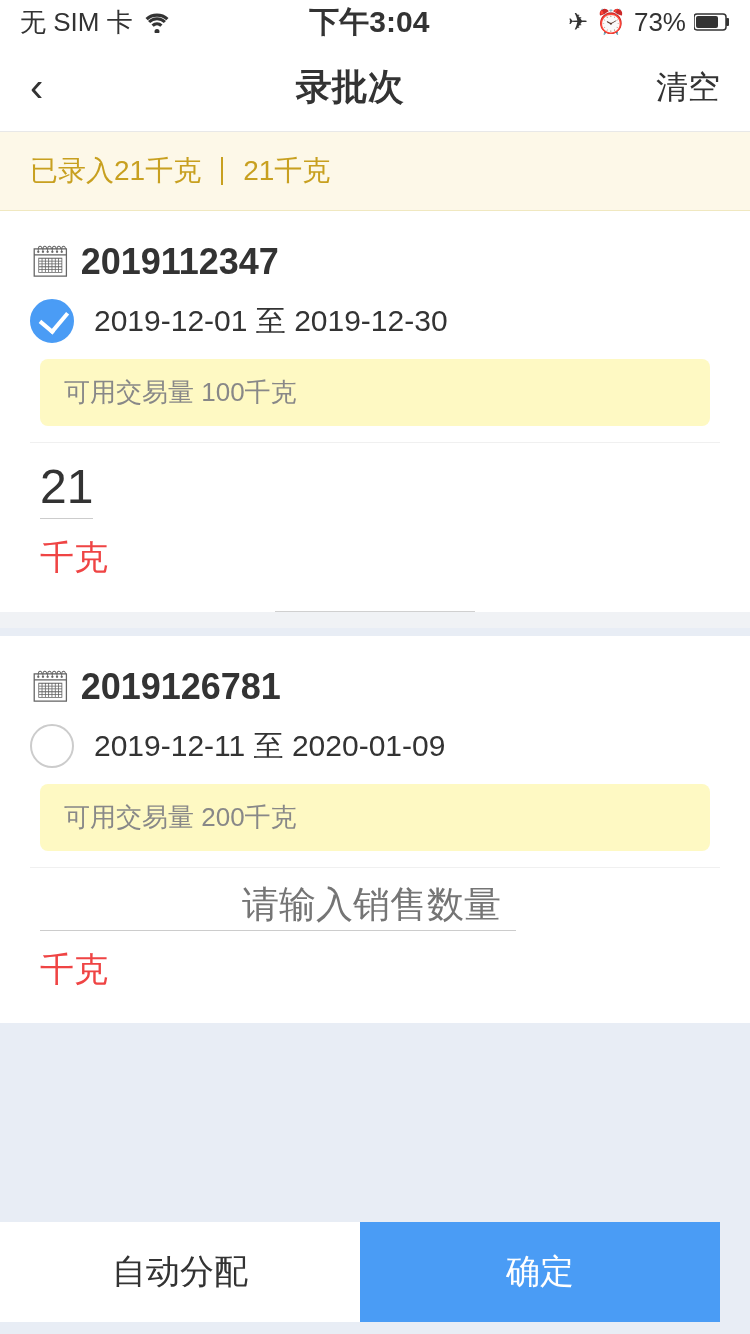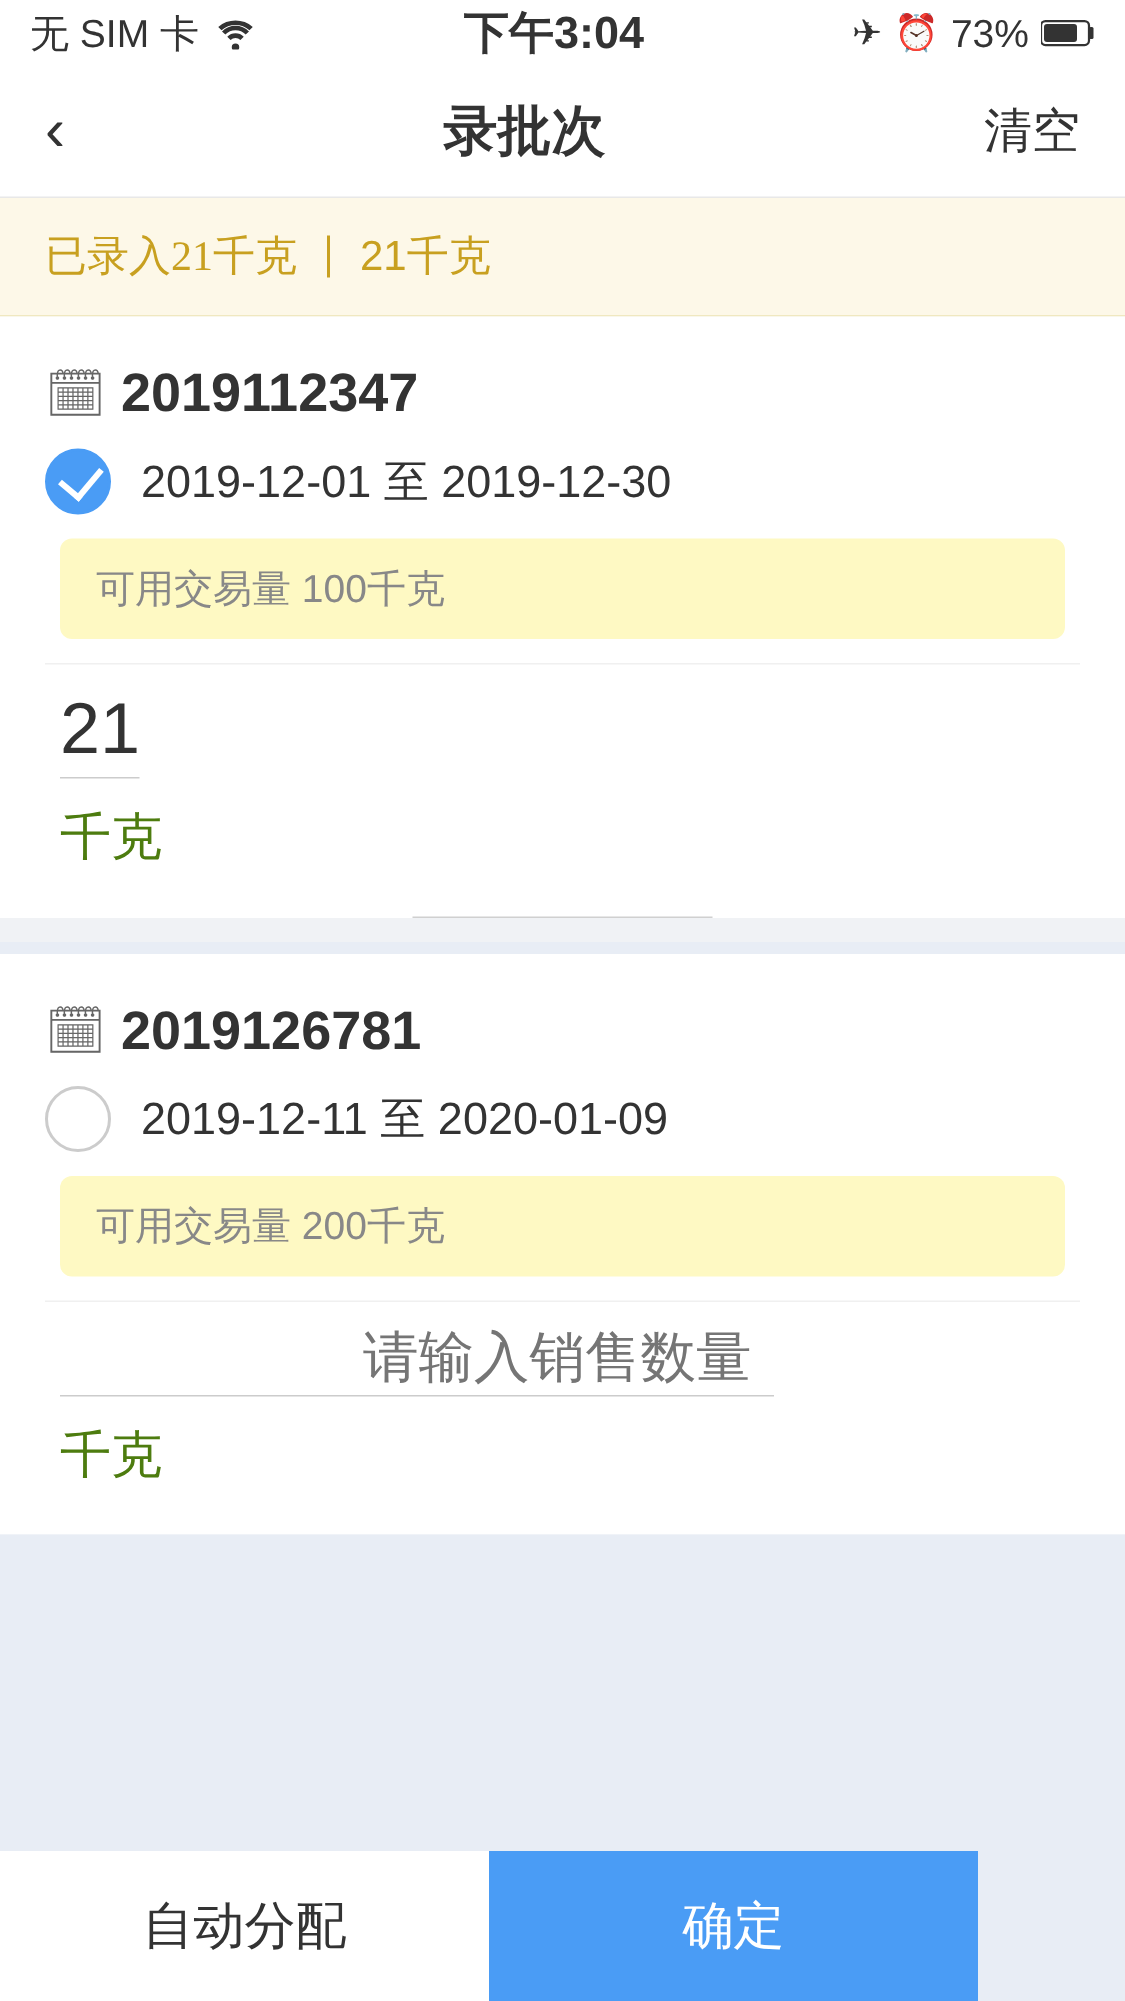--- a/index.html
+++ b/index.html
@@ -75,21 +75,20 @@
       background: #fdf8e8;
       padding: 20px 30px;
       display: flex;
       align-items: center;
       gap: 20px;
       border-bottom: 1px solid #f0e8c0;
     }
     .info-label {
       font-size: 28px;
       color: #c8a020;
-      font-family: Liberation Serif, serif;
     }
     .info-divider {
       width: 2px;
       height: 28px;
       background: #c8a020;
     }
     .info-value {
       font-size: 28px;
       color: #c8a020;
     }
@@ -174,21 +173,21 @@
       font-size: 37px;
       color: #ccc;
       border: none;
       outline: none;
       text-align: right;
       flex: 1;
       background: transparent;
     }
     .quantity-unit {
       font-size: 34px;
-      color: #4d7c0f;
+      color: #ef4444;
     }
     .quantity-underline {
       border-bottom: 1px solid #ccc;
       padding-bottom: 4px;
       display: flex;
       align-items: baseline;
       justify-content: flex-end;
       flex: 1;
     }
     .divider-line {
@@ -200,25 +199,25 @@
 
     
     .empty-area {
       background: #e8edf5;
       flex: 1;
       min-height: 380px;
     }
 
     
     .bottom-bar {
-      width: 652px;
+      width: 720px;
       height: 100px;
       display: flex;
       position: fixed;
-      bottom: 0;
+      bottom: 12px;
       left: 0;
     }
     .btn-auto {
       flex: 1;
       height: 100px;
       background: #fff;
       border: none;
       font-size: 34px;
       color: #333;
       cursor: pointer;

